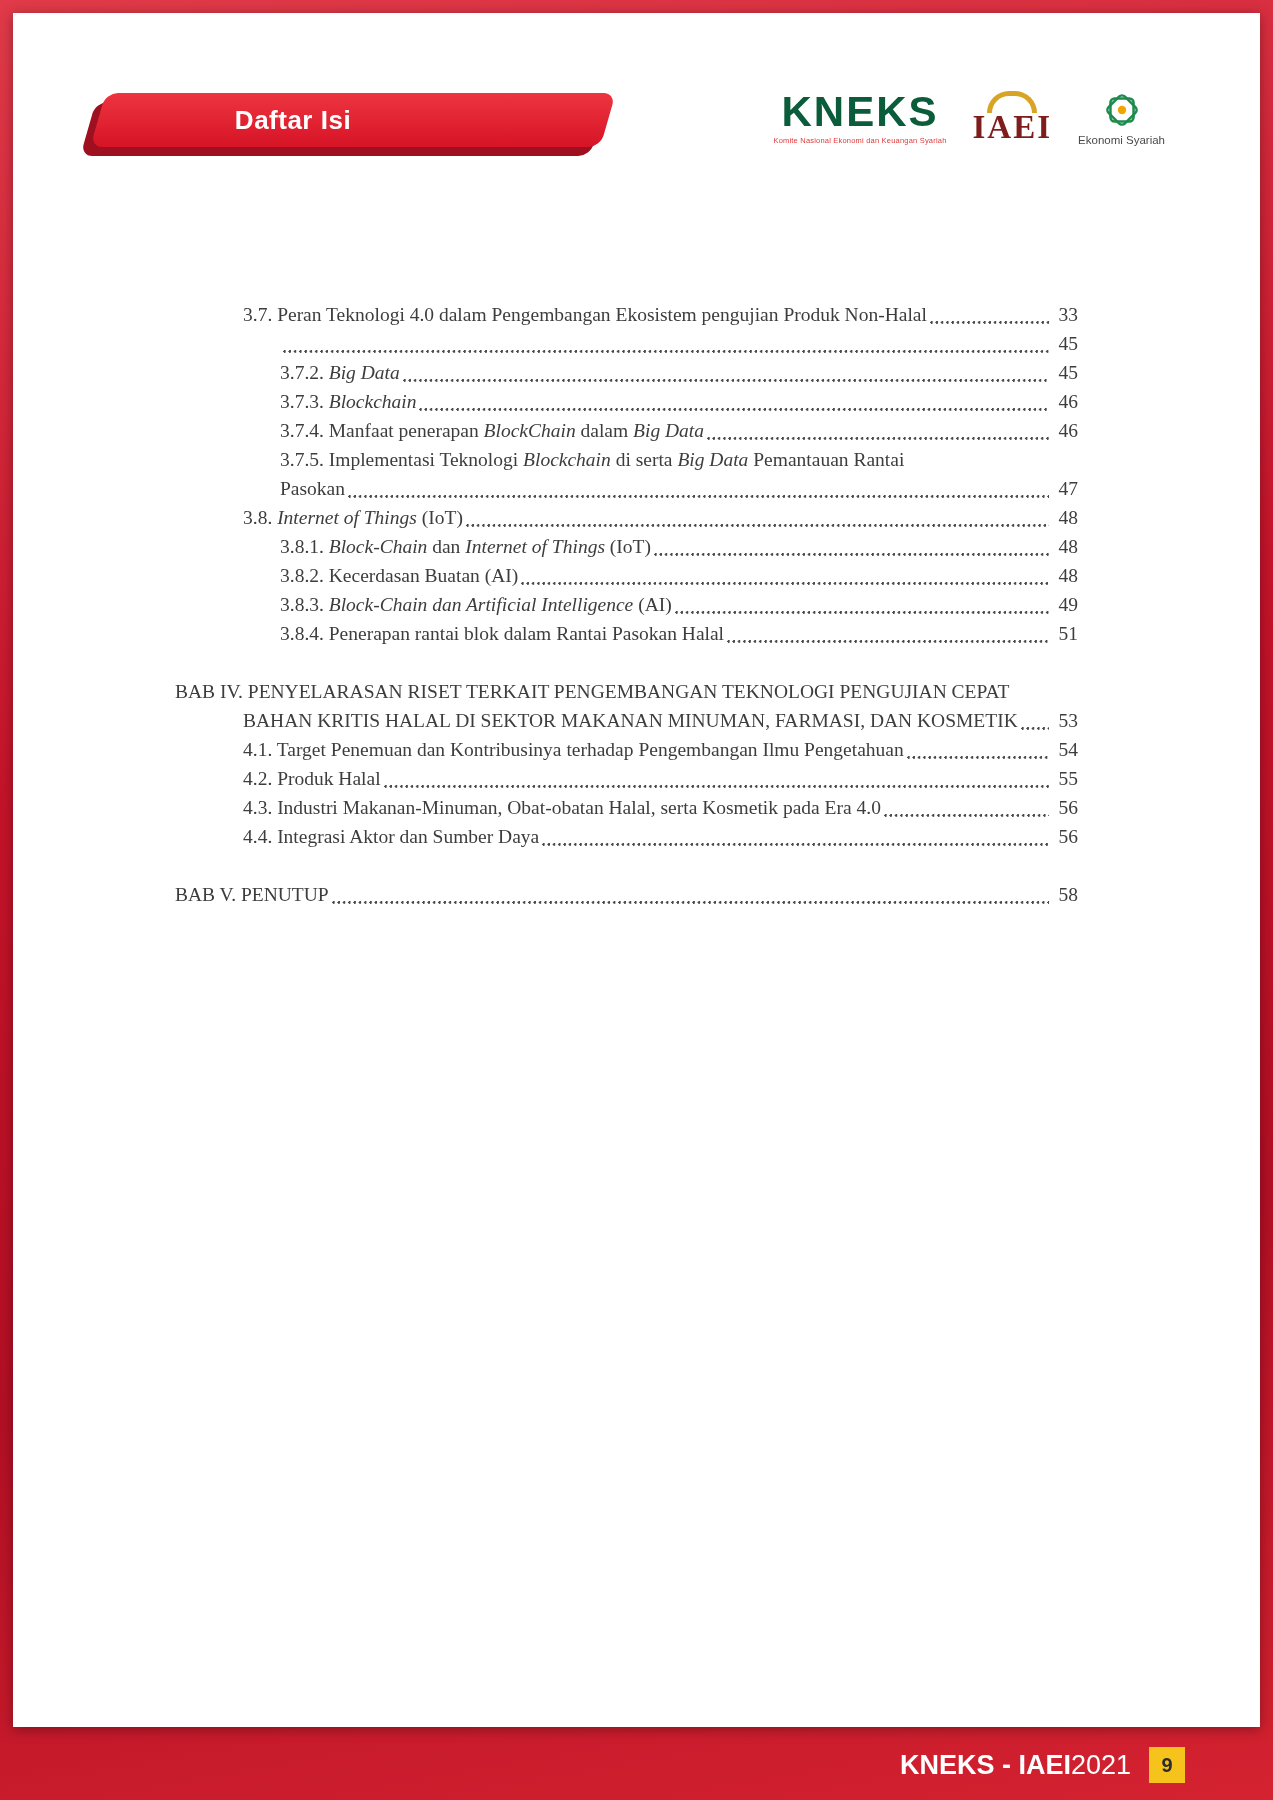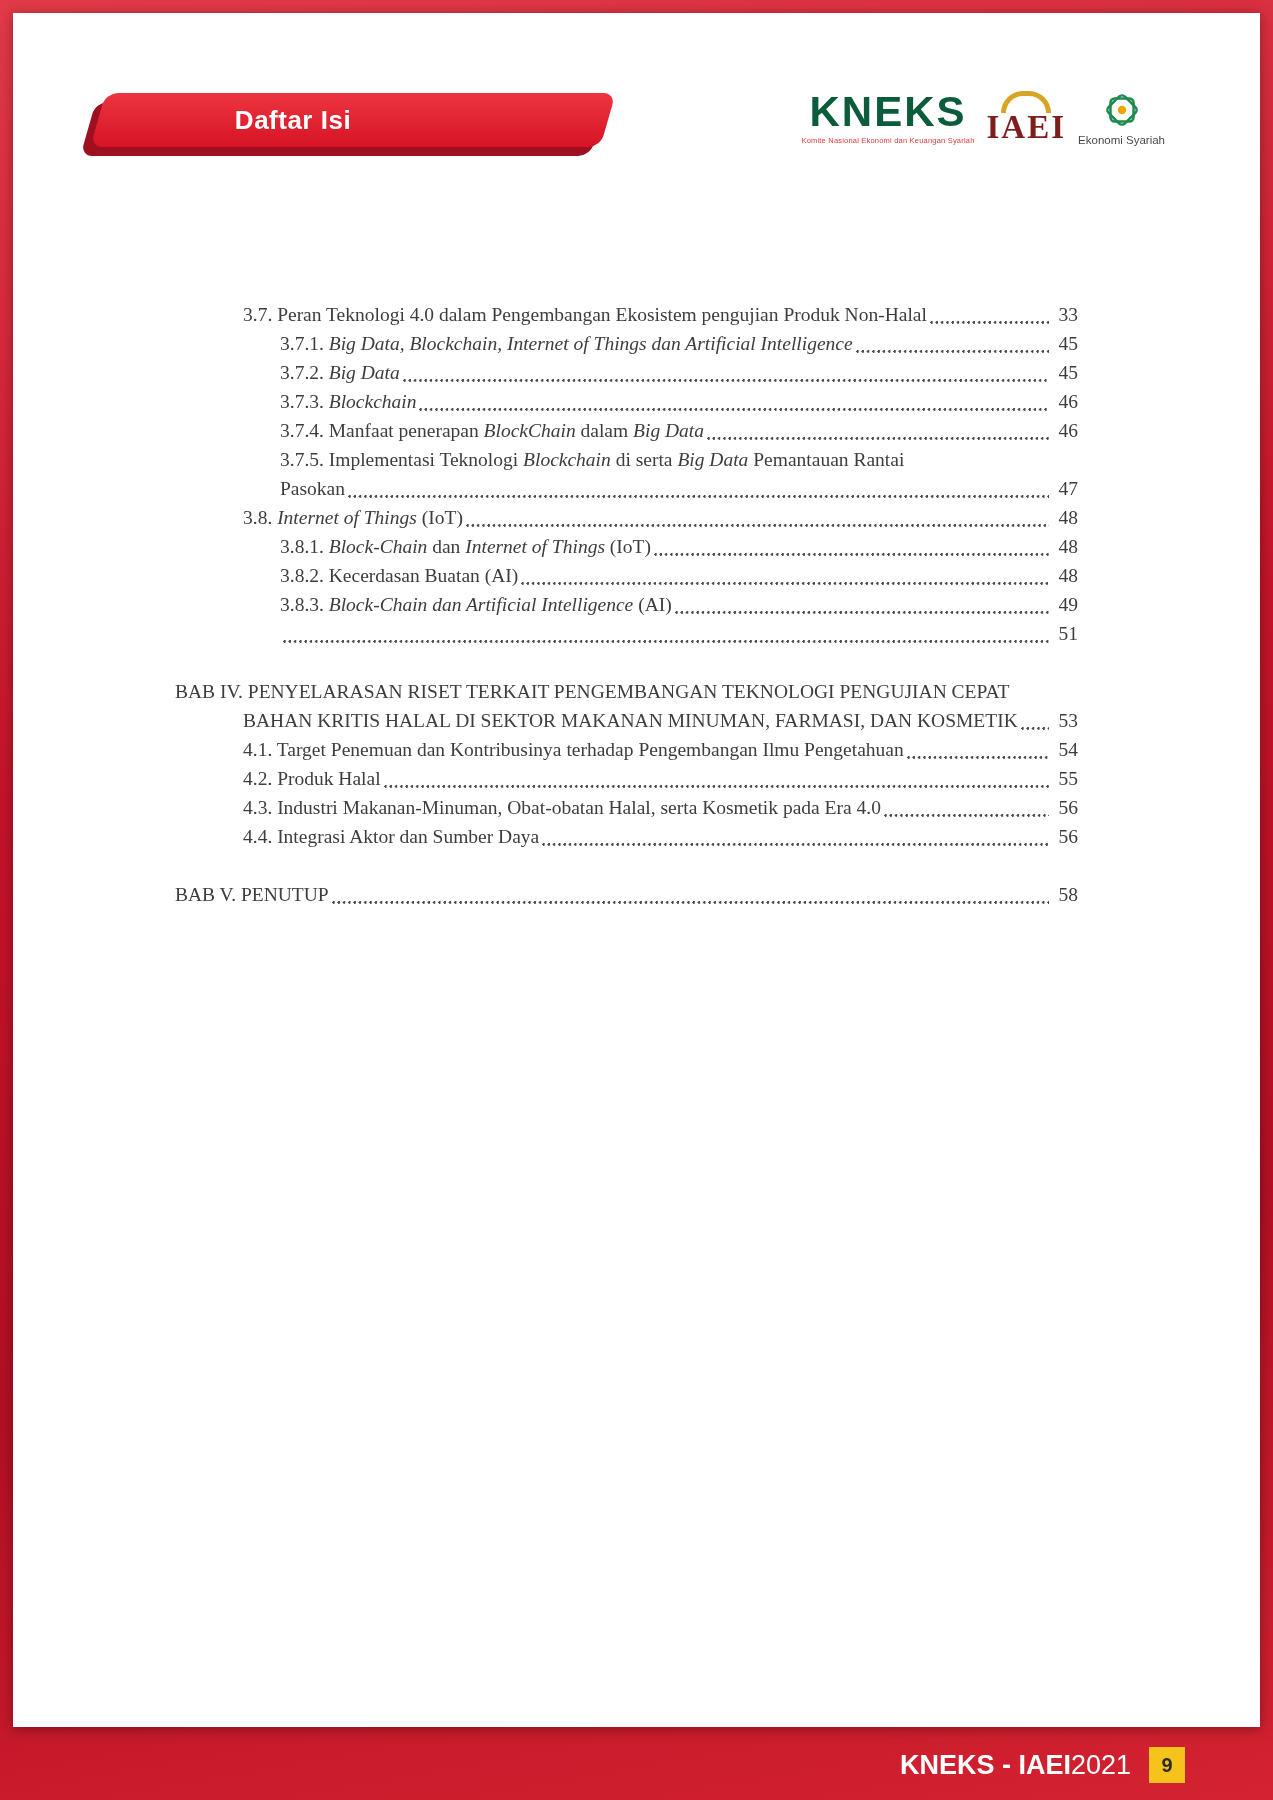--- a/index.html
+++ b/index.html
@@ -28,21 +28,21 @@
     display:flex; align-items:center; justify-content:center;
   }
   .banner .banner-label {
     transform:skewX(16deg);
     color:#ffffff; font-family:"Liberation Sans", sans-serif;
     font-weight:bold; font-size:26px; letter-spacing:.5px;
     margin-right:120px;
   }
 
   
-  .logos { position:absolute; right:95px; top:76px; display:flex; align-items:center; gap:12px; }
+  .logos { position:absolute; right:95px; top:76px; display:flex; align-items:center; gap:26px; }
   .logo { display:flex; flex-direction:column; align-items:center; }
   .kneks-word {
     font-family:"Liberation Sans", sans-serif; font-weight:bold;
     font-size:42px; line-height:1; color:#0b5c3a; letter-spacing:2px;
   }
   .kneks-sub {
     font-family:"Liberation Sans", sans-serif; font-size:7.5px;
     color:#e03a3a; margin-top:3px; letter-spacing:.2px; white-space:nowrap;
   }
   .iaei-arc {
@@ -123,21 +123,20 @@
       </div>
     </div>
 
     <div class="toc">
         <div class="toc-line indent-1">
           <span class="toc-text"><span>3.7. Peran Teknologi 4.0 dalam Pengembangan Ekosistem pengujian Produk Non-Halal</span></span>
           <span class="leader"></span>
           <span class="page-num">33</span>
         </div>
         <div class="toc-line indent-2">
-          <span class="toc-text"><span>3.7.1. </span><span class="italic">Big Data, Blockchain, Internet of Things dan Artificial Intelligence</span></span>
           <span class="leader"></span>
           <span class="page-num">45</span>
         </div>
         <div class="toc-line indent-2">
           <span class="toc-text"><span>3.7.2. </span><span class="italic">Big Data</span></span>
           <span class="leader"></span>
           <span class="page-num">45</span>
         </div>
         <div class="toc-line indent-2">
           <span class="toc-text"><span>3.7.3. </span><span class="italic">Blockchain</span></span>
@@ -171,20 +170,21 @@
           <span class="toc-text"><span>3.8.2. Kecerdasan Buatan (AI)</span></span>
           <span class="leader"></span>
           <span class="page-num">48</span>
         </div>
         <div class="toc-line indent-2">
           <span class="toc-text"><span>3.8.3. </span><span class="italic">Block-Chain dan Artificial Intelligence</span><span> (AI)</span></span>
           <span class="leader"></span>
           <span class="page-num">49</span>
         </div>
         <div class="toc-line indent-2">
+          <span class="toc-text"><span>3.8.4. Penerapan rantai blok dalam Rantai Pasokan Halal</span></span>
           <span class="leader"></span>
           <span class="page-num">51</span>
         </div>
         <div class="toc-line indent-0 space-before">
           <span class="toc-text"><span>BAB IV. PENYELARASAN RISET TERKAIT PENGEMBANGAN TEKNOLOGI PENGUJIAN CEPAT</span></span>
         </div>
         <div class="toc-line indent-1">
           <span class="toc-text"><span>BAHAN KRITIS HALAL DI SEKTOR MAKANAN MINUMAN, FARMASI, DAN KOSMETIK</span></span>
           <span class="leader"></span>
           <span class="page-num">53</span>

